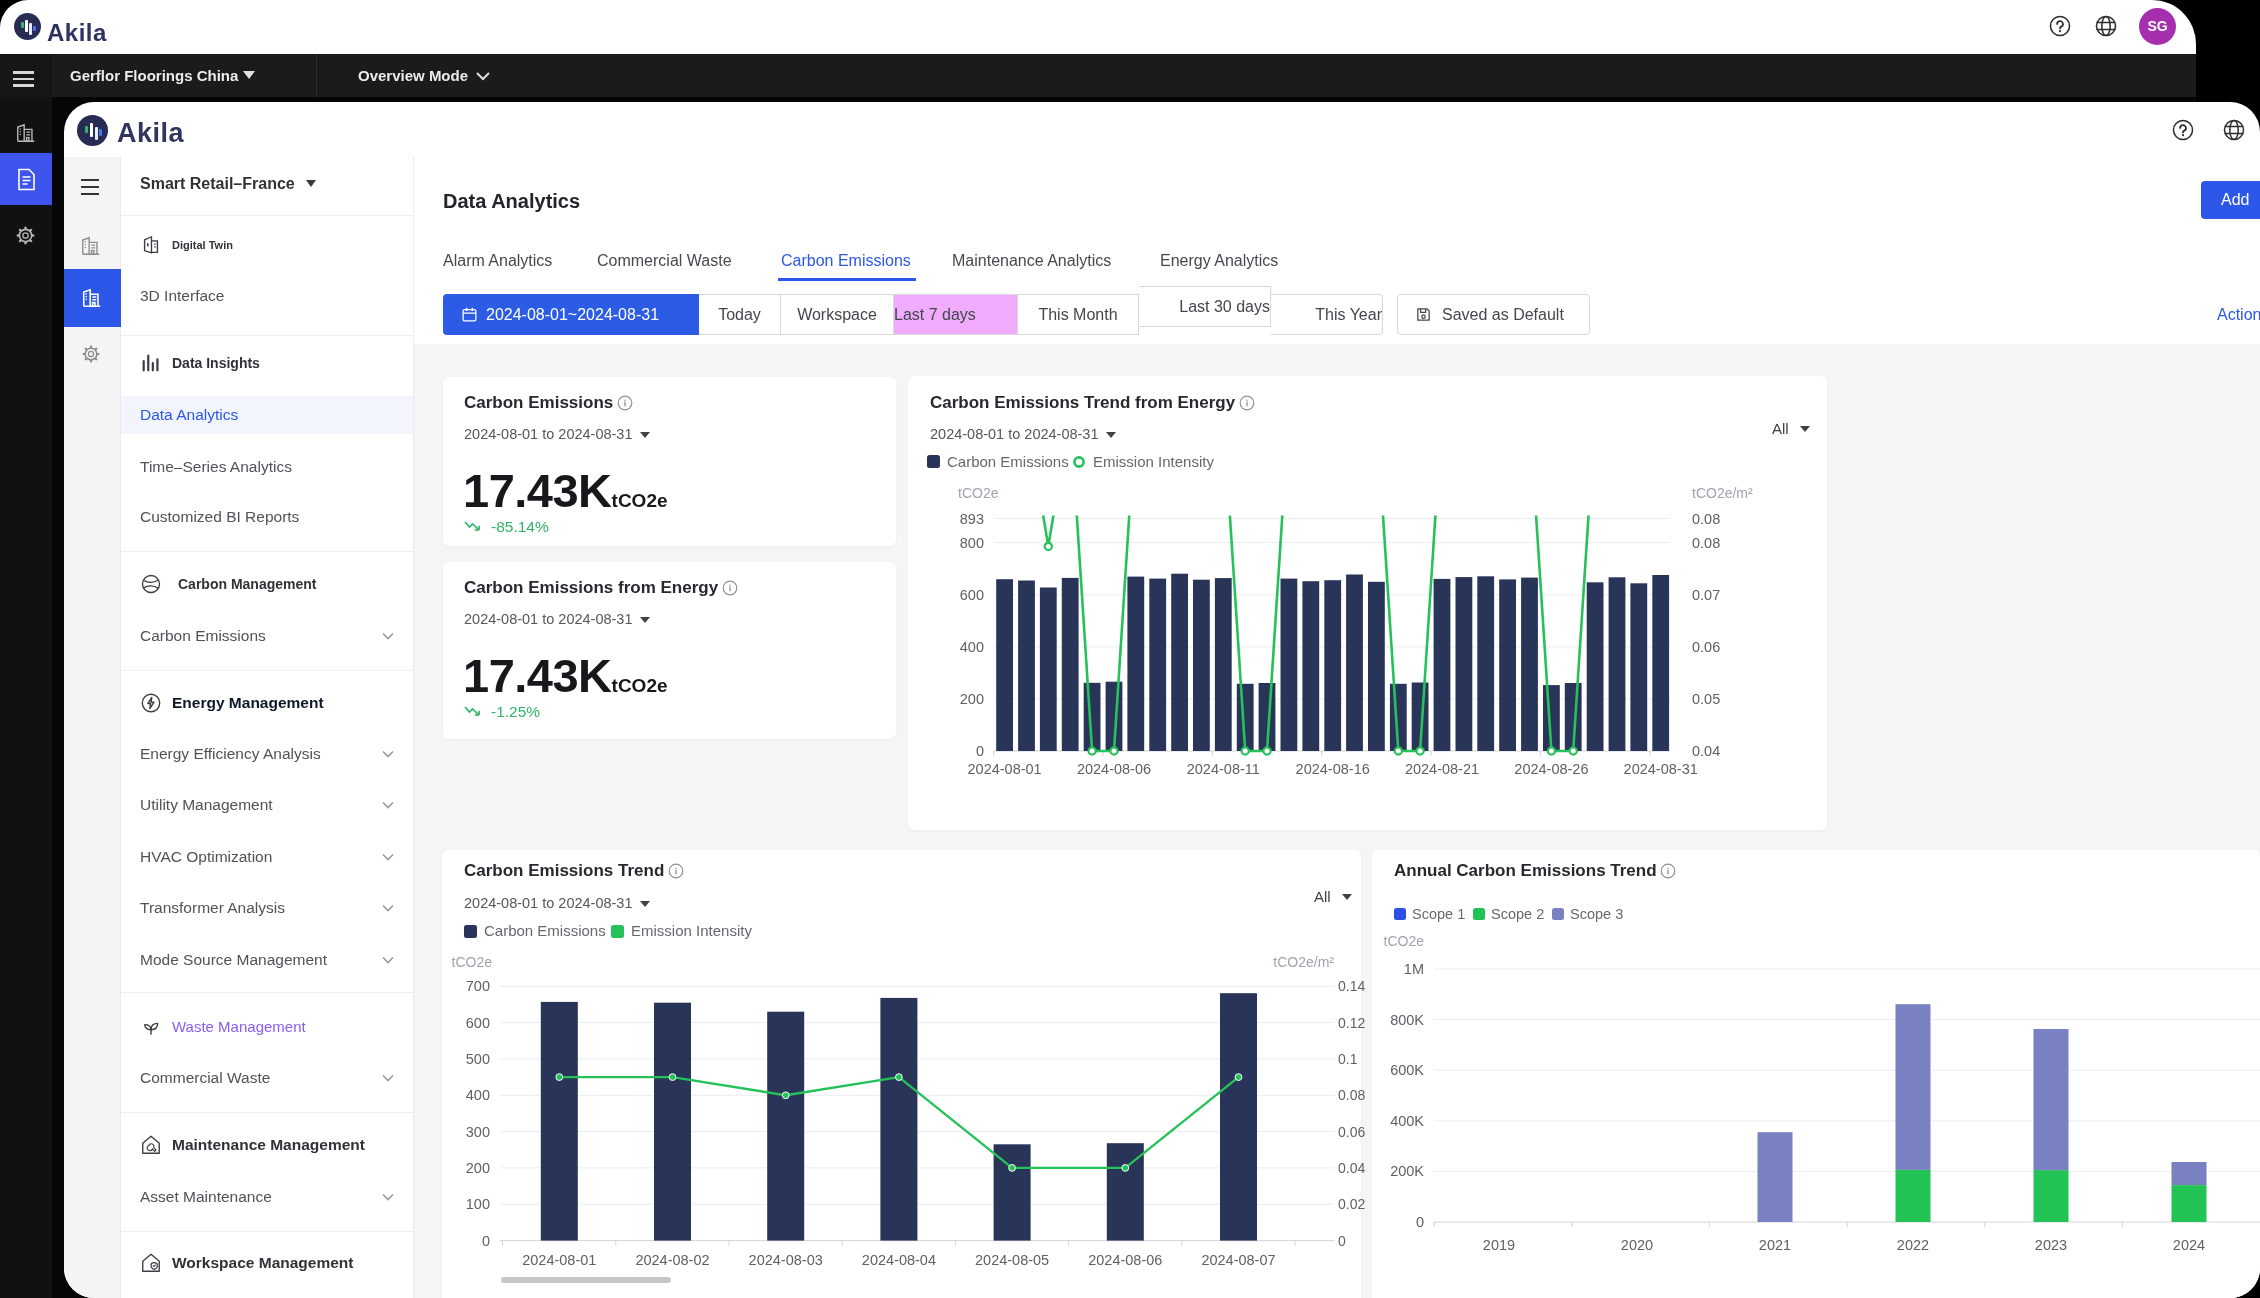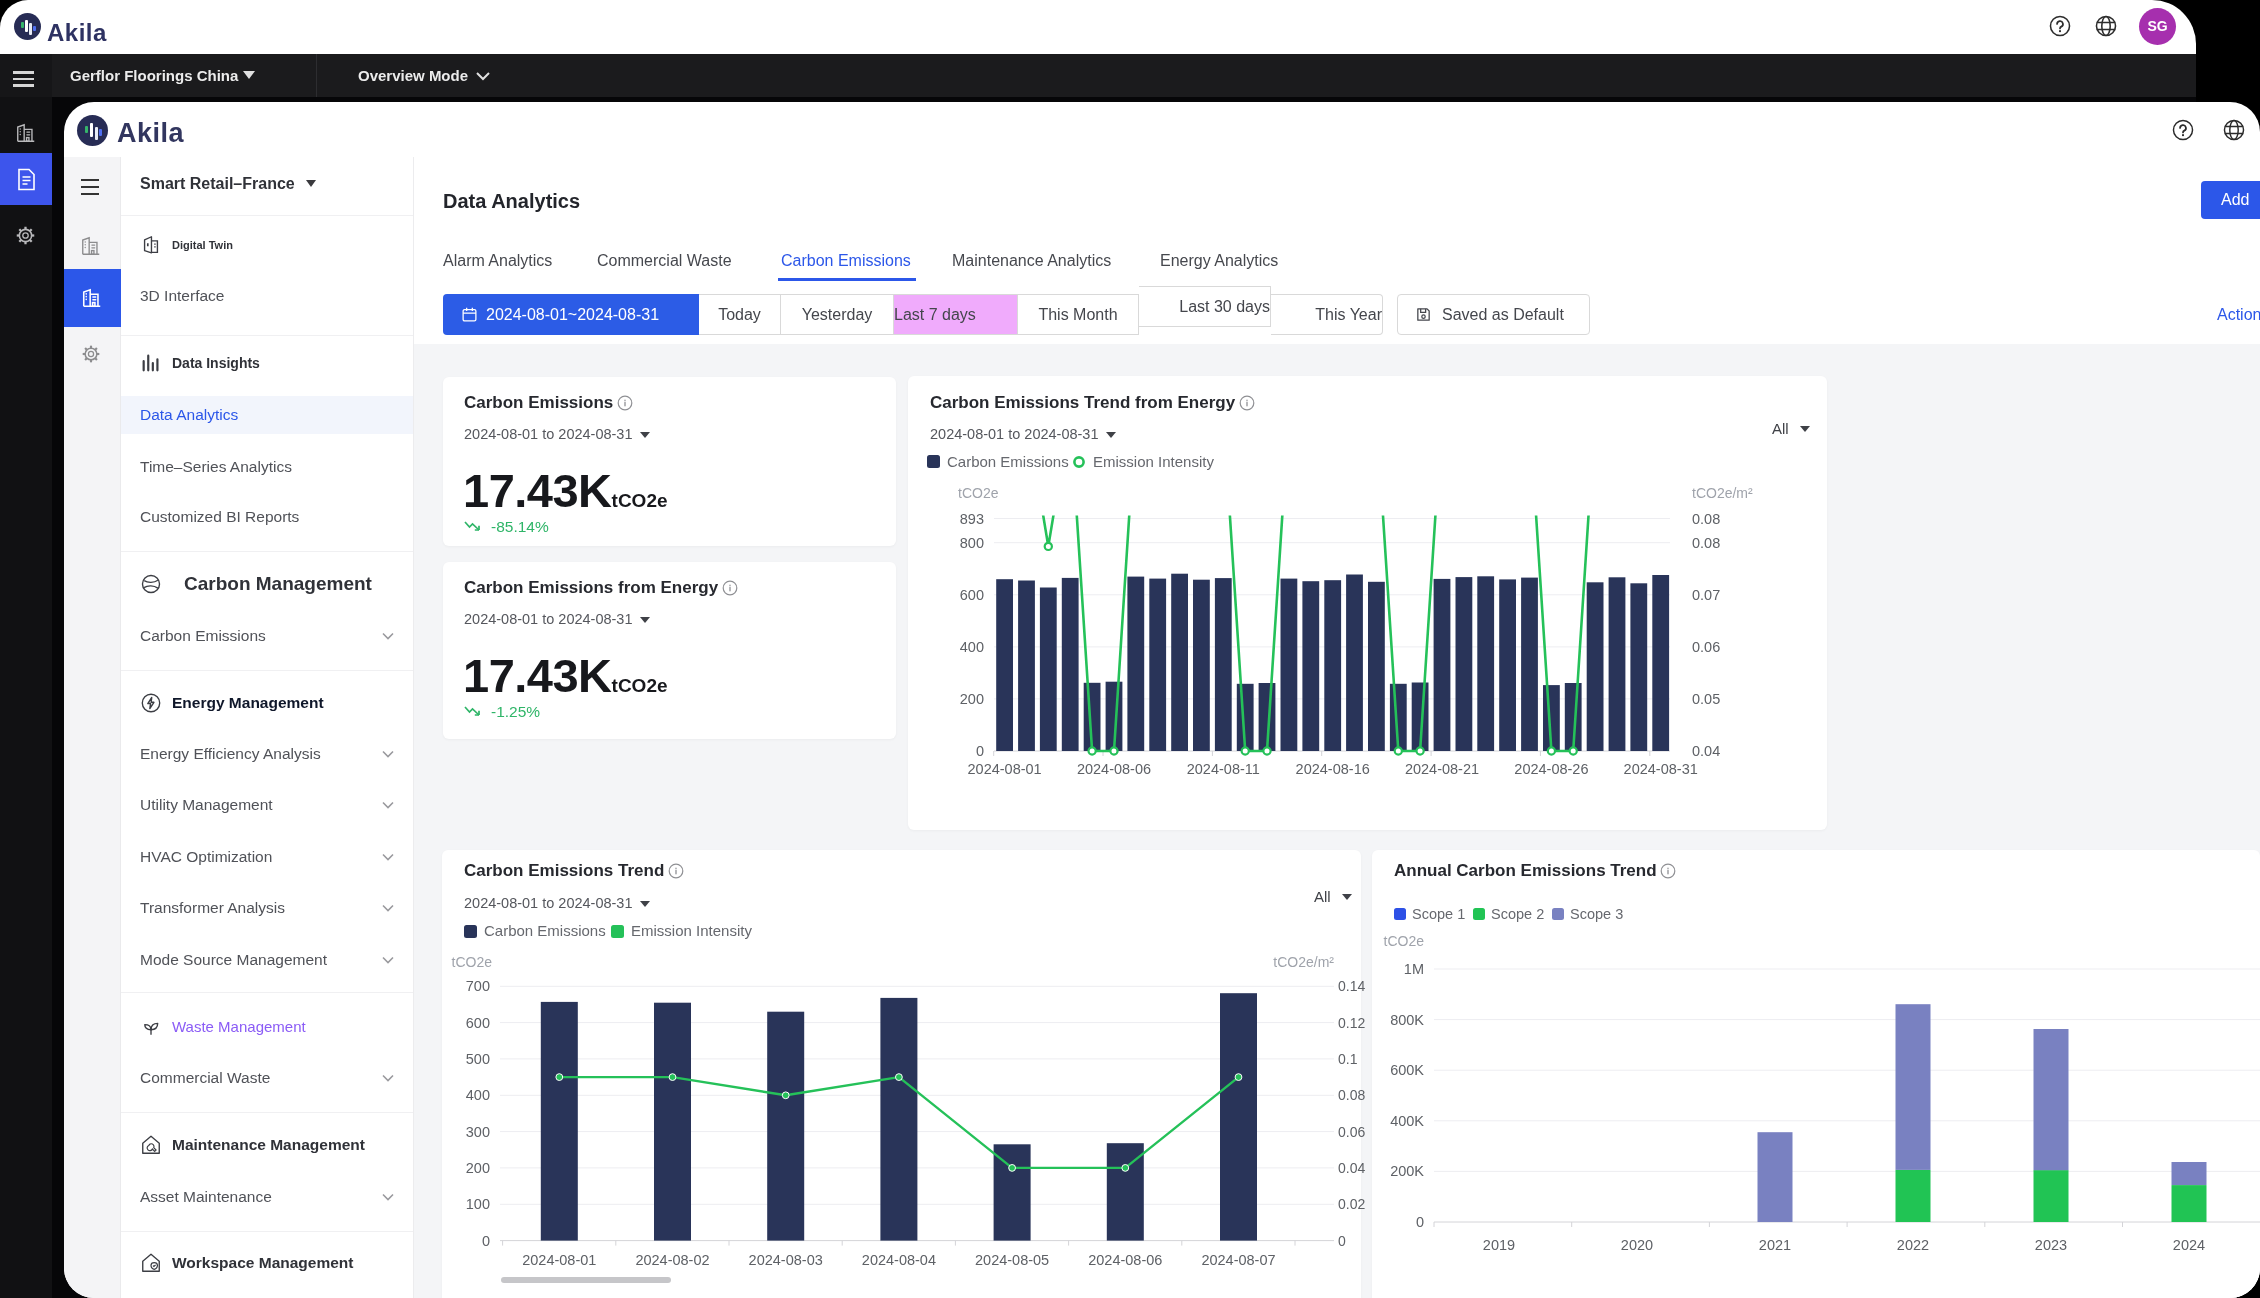--- a/index.html
+++ b/index.html
@@ -124,21 +124,21 @@
     <div class="a" style="left:108px;top:250px;height:22px;line-height:22px;font-size:14px;font-weight:700;color:#303238">Data Insights</div>
     <div class="a" style="left:57px;top:294px;width:292px;height:38px;background:#f2f5fc"></div>
     <div class="a" style="left:76px;top:302px;height:22px;line-height:22px;font-size:15.5px;font-weight:400;color:#2c57e9">Data Analytics</div>
     <div class="a" style="left:76px;top:354px;height:22px;line-height:22px;font-size:15.5px;font-weight:400;color:#505258">Time–Series Analytics</div>
     <div class="a" style="left:76px;top:404px;height:22px;line-height:22px;font-size:15.5px;font-weight:400;color:#505258">Customized BI Reports</div>
     <div class="a" style="left:57px;top:449px;width:292px;height:1px;background:#f0f0f2"></div>
     <svg class="a ic" style="left:76px;top:471px" width="22" height="22" viewBox="0 0 24 24" fill="none" stroke="#3c3e44" stroke-width="1.5">
       <circle cx="12" cy="12" r="9.3"></circle>
       <path d="M4.6 8.4c4 2.6 10.8 2.4 14.9-.5M4.4 15.9c4-2.6 10.9-2.4 15 .6"></path>
     </svg>
-    <div class="a" style="left:120px;top:471px;height:22px;line-height:22px;font-size:19px;font-weight:700;color:#303238">Carbon Management</div>
+    <div class="a" style="left:114px;top:471px;height:22px;line-height:22px;font-size:14px;font-weight:700;color:#303238">Carbon Management</div>
     <div class="a" style="left:76px;top:523px;height:22px;line-height:22px;font-size:15.5px;font-weight:400;color:#505258">Carbon Emissions</div>
     <svg class="a ic" style="left:317px;top:530px" width="14" height="9" viewBox="0 0 14 9" fill="none" stroke="#9a9a9e" stroke-width="1.6">
       <path d="M2 1.5l5 5 5-5"></path>
     </svg>
     <div class="a" style="left:57px;top:568px;width:292px;height:1px;background:#f0f0f2"></div>
     <svg class="a ic" style="left:76px;top:590px" width="22" height="22" viewBox="0 0 24 24" fill="none" stroke="#3c3e44" stroke-width="1.5">
       <circle cx="12" cy="12" r="9.5"></circle>
       <path d="M12.8 6l-4.3 6.6h3l-.8 5.4 4.5-6.8h-3z" stroke-linejoin="round"></path>
     </svg>
     <div class="a" style="left:108px;top:590px;height:22px;line-height:22px;font-size:15.5px;font-weight:700;color:#0f172a">Energy Management</div>
@@ -194,21 +194,21 @@
     <div class="a" style="left:379px;top:88px;height:22px;line-height:22px;font-size:20px;font-weight:700;color:#23252b">Data Analytics</div>
     <div class="a" style="left:379px;top:148px;height:21px;line-height:21px;font-size:16px;font-weight:400;color:#46484e">Alarm Analytics</div>
     <div class="a" style="left:533px;top:148px;height:21px;line-height:21px;font-size:16px;font-weight:400;color:#46484e">Commercial Waste</div>
     <div class="a" style="left:717px;top:148px;height:21px;line-height:21px;font-size:16px;font-weight:400;color:#2c57e9">Carbon Emissions</div>
     <div class="a" style="left:888px;top:148px;height:21px;line-height:21px;font-size:16px;font-weight:400;color:#46484e">Maintenance Analytics</div>
     <div class="a" style="left:1096px;top:148px;height:21px;line-height:21px;font-size:16px;font-weight:400;color:#46484e">Energy Analytics</div>
     <div class="a" style="left:714px;top:176px;width:138px;height:3px;background:#2c57e9"></div>
     <div class="a" style="left:2137px;top:79px;width:80px;height:38px;background:#2c57e9;border-radius:4px;color:#fff;font-size:16px;line-height:38px;text-indent:20px">Add</div>
     <div class="a" style="left:2153px;top:203px;height:20px;line-height:20px;font-size:16px;color:#2c57e9">Actions</div>
     <div class="a" style="left:635px;top:192px;width:82px;height:41px;background:#fff;border:1px solid #d9d9d9;border-left:none;border-radius:0;font-size:16px;color:#44464c;text-align:center;line-height:39px">Today</div>
-    <div class="a" style="left:717px;top:192px;width:113px;height:41px;background:#fff;border:1px solid #d9d9d9;border-left:none;border-radius:0;font-size:16px;color:#44464c;text-align:center;line-height:39px">Yesterday</div>
+    <div class="a" style="left:717px;top:192px;width:113px;height:41px;background:#fff;border:1px solid #d9d9d9;border-left:none;border-radius:0;font-size:16px;color:#44464c;text-align:center;line-height:39px">Workspace</div>
     <div class="a" style="left:830px;top:192px;width:124px;height:41px;background:#f0abfc;border:1px solid #d9d9d9;border-left:none;border-radius:0;font-size:16px;color:#44464c;text-align:left;line-height:39px">Last 7 days</div>
     <div class="a" style="left:954px;top:192px;width:121px;height:41px;background:#fff;border:1px solid #d9d9d9;border-left:none;border-radius:0;font-size:16px;color:#44464c;text-align:center;line-height:39px">This Month</div>
     <div class="a" style="left:1075px;top:184px;width:132px;height:41px;background:#fff;border:1px solid #d9d9d9;border-left:none;border-radius:0;font-size:16px;color:#44464c;text-align:right;line-height:39px">Last 30 days</div>
     <div class="a" style="left:1207px;top:192px;width:112px;height:41px;background:#fff;border:1px solid #d9d9d9;border-left:none;border-radius:0 4px 4px 0;font-size:16px;color:#44464c;text-align:right;line-height:39px">This Year</div>
     <div class="a" style="left:379px;top:192px;width:256px;height:41px;background:#2c5ce6;border-radius:4px 0 0 4px"></div>
     <svg class="a ic" style="left:397px;top:204px" width="17" height="17" viewBox="0 0 24 24" fill="none" stroke="#fff" stroke-width="1.8">
       <rect x="3" y="5" width="18" height="16" rx="2"></rect>
       <path d="M3 10h18M8 2.5V7M16 2.5V7"></path>
     </svg>
     <div class="a" style="left:422px;top:202px;height:22px;line-height:22px;font-size:16px;color:#fff">2024-08-01~2024-08-31</div>

